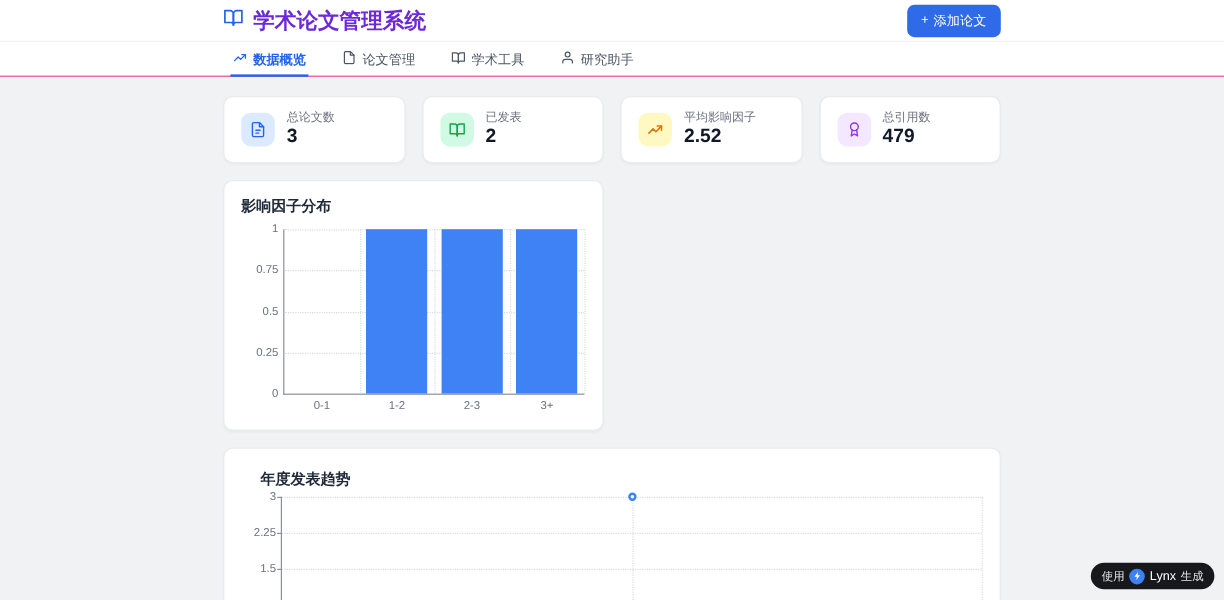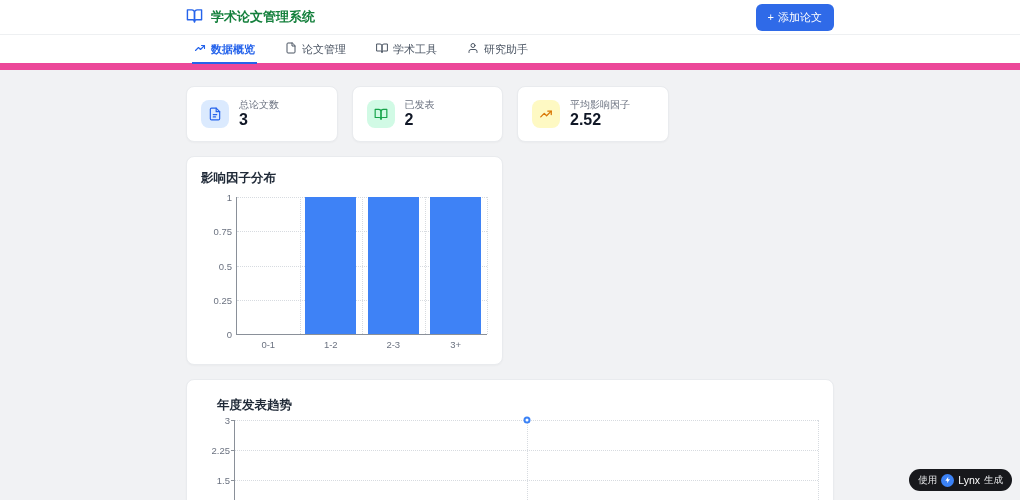--- a/index.html
+++ b/index.html
@@ -5,27 +5,27 @@
   * { margin:0; padding:0; box-sizing:border-box; }
   html,body { width:1020px; height:500px; overflow:hidden; background:#f1f2f4;
     font-family:"Liberation Sans","DejaVu Sans",sans-serif; position:relative; }
   .container { width:648px; margin:0 auto; }
 
   
   .titlebar { background:#fff; border-bottom:1px solid #eef0f2; }
   .titlebar-inner { height:34px; display:flex; align-items:center; justify-content:space-between; }
   .brand { display:flex; align-items:center; gap:8px; }
   .brand svg { width:17px; height:17px; stroke:#2563eb; }
-  .app-title { font-size:13px; font-weight:bold; color:#15803d; }
+  .app-title { font-size:18px; font-weight:bold; color:#6d28d9; }
   .add-btn { background:#2f6ae8; color:#fff; border:none; border-radius:6px;
     font-size:11px; padding:6px 12px; cursor:pointer; display:flex; align-items:center; gap:4px;
     font-family:inherit; }
 
   
-  .tabbar { background:#fff; border-bottom:7px solid #ec4899; }
+  .tabbar { background:#fff; border-bottom:1px solid #ec4899; }
   .tabbar-inner { height:28px; display:flex; align-items:stretch; gap:26px; padding-left:6px; }
   .tab { display:flex; align-items:center; gap:5px; font-size:11px; color:#4b5563;
     cursor:pointer; position:relative; padding:0 2px; }
   .tab svg { width:12px; height:12px; stroke:currentColor; }
   .tab.active { color:#2563eb; font-weight:bold; }
   .tab.active::after { content:""; position:absolute; left:0; right:0; bottom:-1px; height:2px; background:#2563eb; }
 
   
   .card { background:#fff; border:1px solid #e9ebee; border-radius:8px;
     box-shadow:0 1px 2px rgba(16,24,40,.03); }
@@ -170,20 +170,32 @@
     <div class="card stat-card">
       <div class="stat-icon" style="background:#fef9c3;color:#d97706">
         <svg viewBox="0 0 24 24" fill="none" stroke="currentColor" stroke-width="2.2" stroke-linecap="round" stroke-linejoin="round">
           <polyline points="3 17 9 11 13 15 21 7"></polyline>
             <polyline points="15 7 21 7 21 13"></polyline>
         </svg>
       </div>
       <div>
         <div class="stat-label">平均影响因子</div>
         <div class="stat-value">2.52</div>
+      </div>
+    </div>
+    <div class="card stat-card">
+      <div class="stat-icon" style="background:#f3e8ff;color:#9333ea">
+        <svg viewBox="0 0 24 24" fill="none" stroke="currentColor" stroke-width="2" stroke-linecap="round" stroke-linejoin="round">
+          <circle cx="12" cy="8" r="5.5"></circle>
+            <path d="M15.2 12.6l1.3 8.4-4.5-2.7-4.5 2.7 1.3-8.4"></path>
+        </svg>
+      </div>
+      <div>
+        <div class="stat-label">总引用数</div>
+        <div class="stat-value">479</div>
       </div>
     </div>
   </div>
 
   <div class="charts-row">
 
     <div class="card chart-card">
       <div class="card-title">影响因子分布</div>
       <div class="plot bar-plot" id="bar-plot">
           <div class="ytick-label" style="top: 100%;">0</div>

